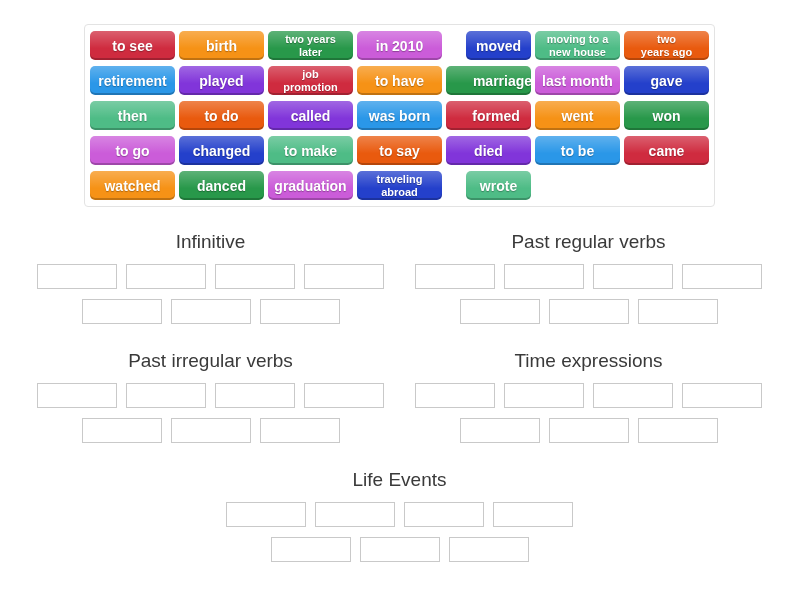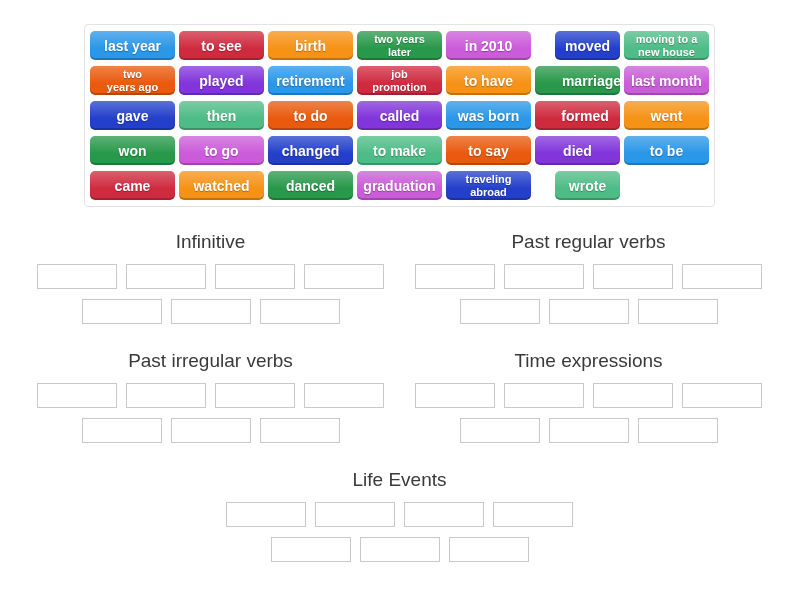--- a/index.html
+++ b/index.html
@@ -72,33 +72,32 @@
   .g0 { left: 37px;  top: 231px; }
   .g1 { left: 415px; top: 231px; }
   .g2 { left: 37px;  top: 350px; }
   .g3 { left: 415px; top: 350px; }
   .g4 { left: 226px; top: 469px; }
 </style>
 </head>
 <body>
 
 <div class="tray">
-    <div class="tile" style="background-color: rgb(42, 151, 232);">last year</div>
     <div class="tile" style="background-color: rgb(207, 43, 63);">to see</div>
     <div class="tile" style="background-color: rgb(246, 146, 22);">birth</div>
     <div class="tile small" style="background-color: rgb(40, 152, 74);">two years
 later</div>
     <div class="tile" style="background-color: rgb(203, 92, 217);">in 2010</div>
     <div class="tile" style="background-color: rgb(36, 64, 203); margin-left: 20px;">moved</div>
     <div class="tile small" style="background-color: rgb(78, 188, 134);">moving to a
 new house</div>
     <div class="tile small" style="background-color: rgb(233, 90, 14);">two
 years ago</div>
+    <div class="tile" style="background-color: rgb(42, 151, 232);">retirement</div>
     <div class="tile" style="background-color: rgb(129, 53, 218);">played</div>
-    <div class="tile" style="background-color: rgb(42, 151, 232);">retirement</div>
     <div class="tile small" style="background-color: rgb(207, 43, 63);">job
 promotion</div>
     <div class="tile" style="background-color: rgb(246, 146, 22);">to have</div>
     <div class="tile" style="background-color: rgb(40, 152, 74); padding-left: 28px;">marriage</div>
     <div class="tile" style="background-color: rgb(203, 92, 217);">last month</div>
     <div class="tile" style="background-color: rgb(36, 64, 203);">gave</div>
     <div class="tile" style="background-color: rgb(78, 188, 134);">then</div>
     <div class="tile" style="background-color: rgb(233, 90, 14);">to do</div>
     <div class="tile" style="background-color: rgb(129, 53, 218);">called</div>
     <div class="tile" style="background-color: rgb(42, 151, 232);">was born</div>

